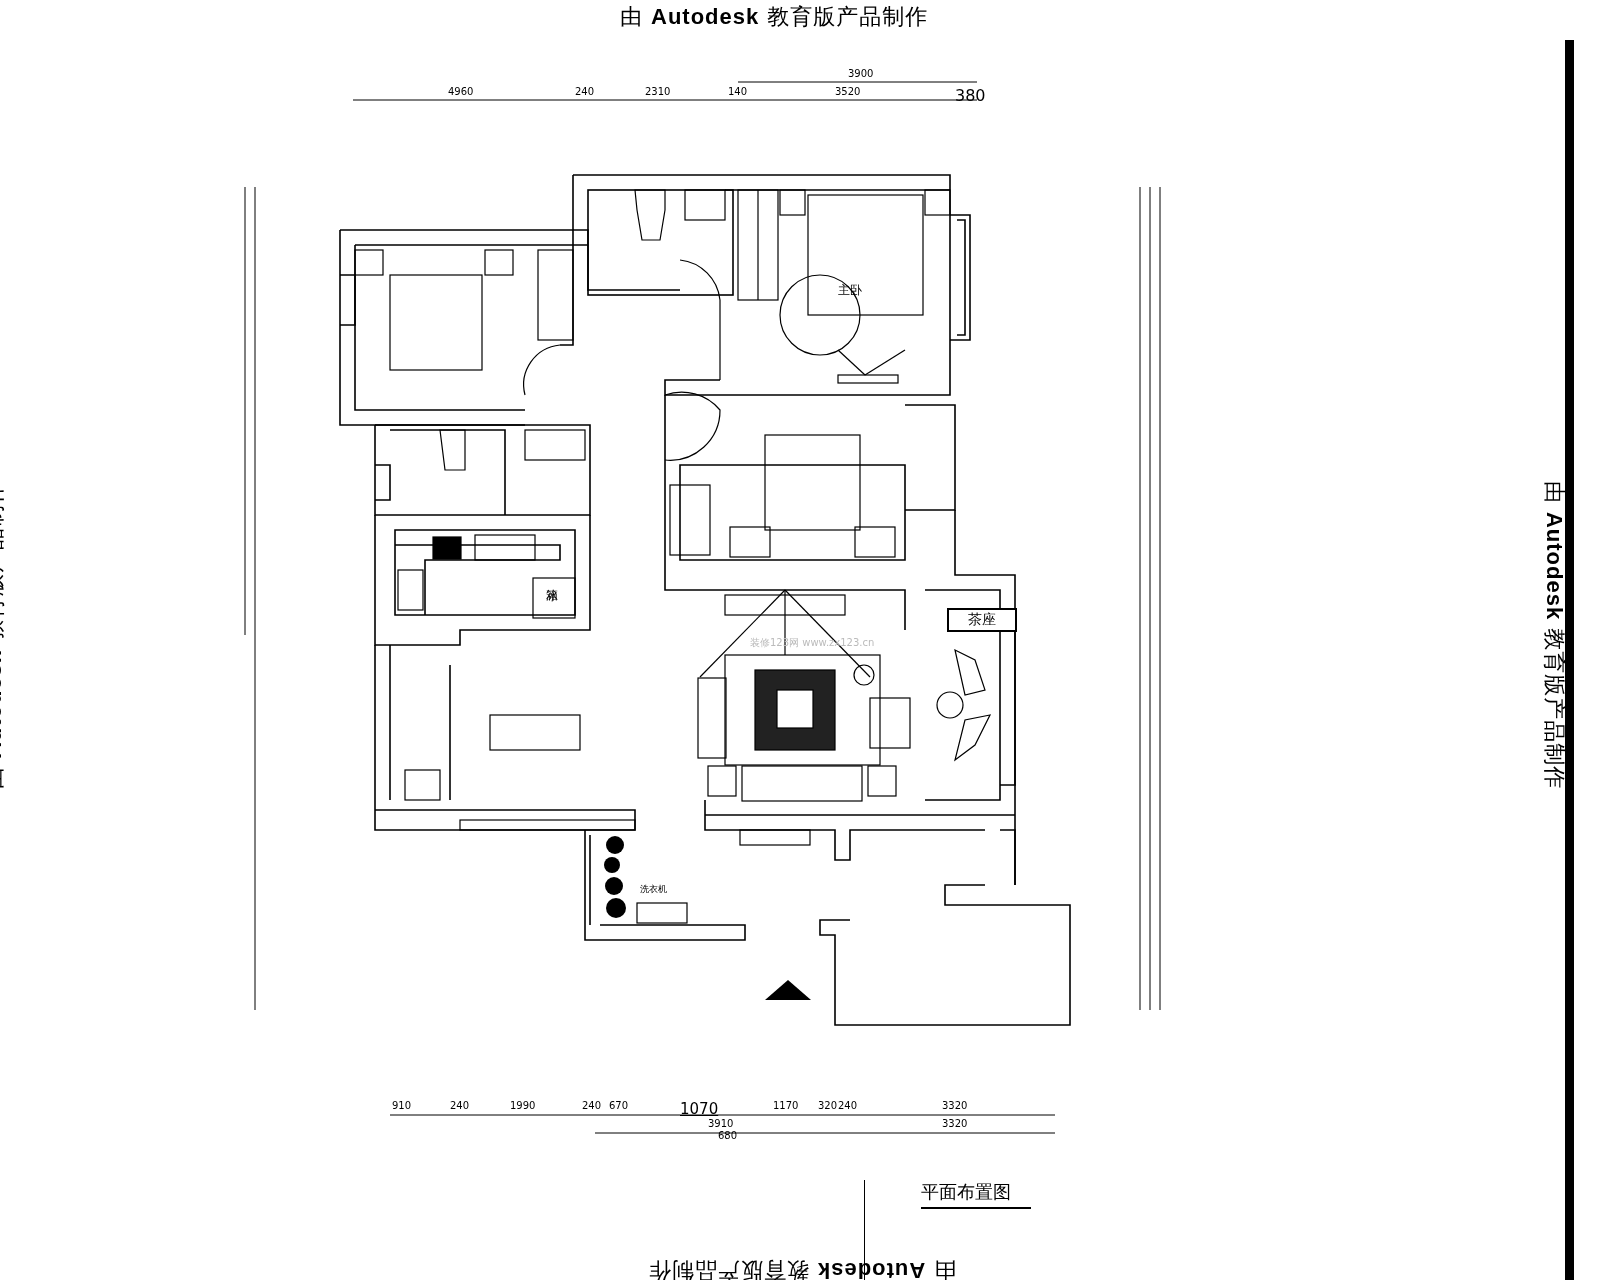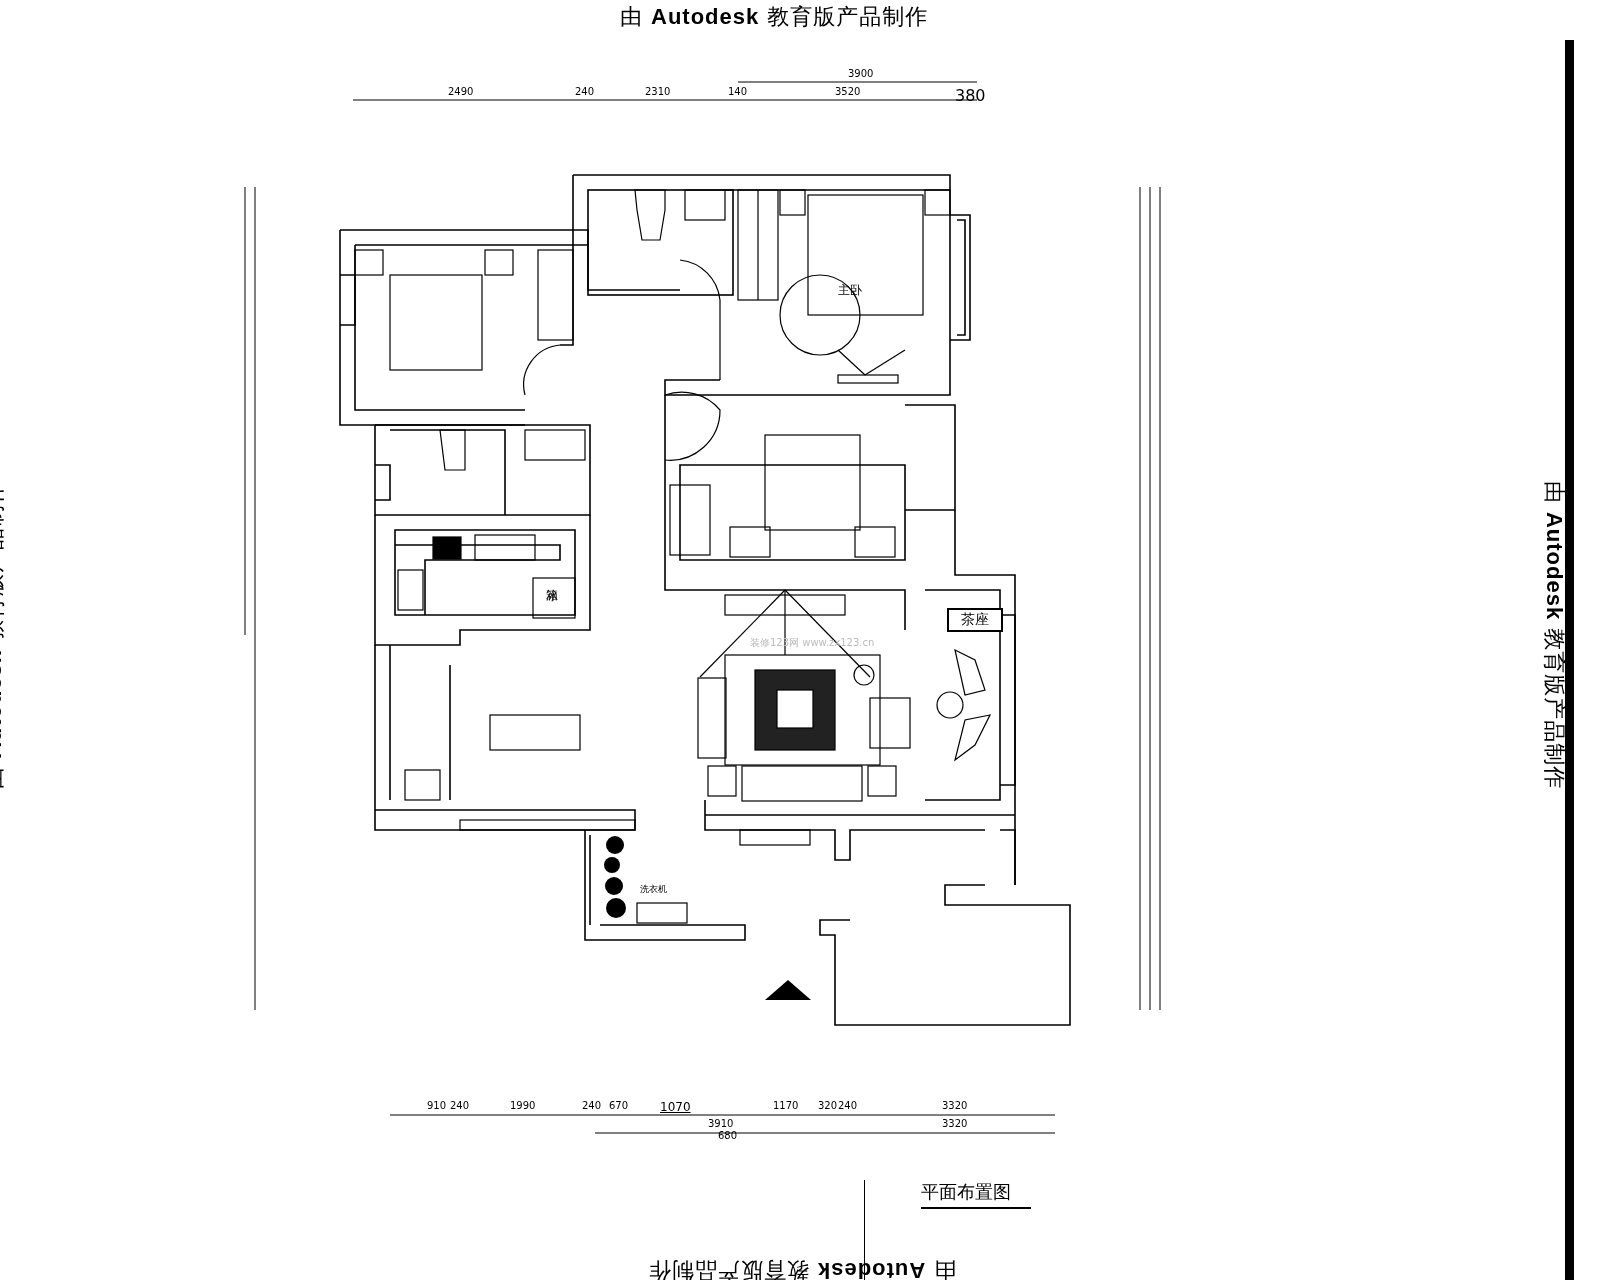--- a/index.html
+++ b/index.html
@@ -171,46 +171,46 @@
     <line x1="1150" y1="187" x2="1150" y2="1010"></line>
     <line x1="1160" y1="187" x2="1160" y2="1010"></line>
     <line x1="245" y1="187" x2="245" y2="635"></line>
     <line x1="255" y1="187" x2="255" y2="1010"></line>
     <line x1="390" y1="1115" x2="1055" y2="1115"></line>
     <line x1="595" y1="1133" x2="1055" y2="1133"></line>
   </g>
 </svg>
 
 <div class="dim-labels">
-  <span class="label" style="left:448px;top:86px;font-size:10px;">2490</span>
+  <span class="label" style="left:448px;top:86px;font-size:10px;">4960</span>
   <span class="label" style="left:575px;top:86px;font-size:10px;">240</span>
   <span class="label" style="left:645px;top:86px;font-size:10px;">2310</span>
   <span class="label" style="left:728px;top:86px;font-size:10px;">140</span>
   <span class="label" style="left:835px;top:86px;font-size:10px;text-align:center;">3520</span>
   <span class="label" style="left:955px;top:86px;font-size:16px;">380</span>
   <span class="label" style="left:848px;top:68px;font-size:10px;">3900</span>
 </div>
 
 <div>
-  <span class="label" style="left:427px;top:1100px;font-size:10px;">910</span>
+  <span class="label" style="left:392px;top:1100px;font-size:10px;">910</span>
   <span class="label" style="left:450px;top:1100px;font-size:10px;">240</span>
   <span class="label" style="left:510px;top:1100px;font-size:10px;">1990</span>
   <span class="label" style="left:582px;top:1100px;font-size:10px;">240</span>
   <span class="label" style="left:609px;top:1100px;font-size:10px;">670</span>
-  <span class="label" style="left:660px;top:1100px;font-size:12px;text-decoration:underline;">1070</span>
+  <span class="label" style="left:680px;top:1100px;font-size:15px;text-decoration:underline;">1070</span>
   <span class="label" style="left:718px;top:1100px;font-size:10px;margin-top:30px;">680</span>
   <span class="label" style="left:773px;top:1100px;font-size:10px;">1170</span>
   <span class="label" style="left:818px;top:1100px;font-size:10px;">320</span>
   <span class="label" style="left:838px;top:1100px;font-size:10px;">240</span>
   <span class="label" style="left:942px;top:1100px;font-size:10px;">3320</span>
   <span class="label" style="left:708px;top:1118px;font-size:10px;">3910</span>
   <span class="label" style="left:942px;top:1118px;font-size:10px;">3320</span>
 </div>
 
 <span class="label" style="left:838px;top:282px;font-size:12px;">主卧</span>
-<span class="label" style="left:947px;top:608px;border:2px solid #000;padding:1px 12px;background:#fff;">茶座</span>
+<span class="label" style="left:947px;top:608px;border:2px solid #000;padding:1px 19px;background:#fff;">茶座</span>
 <span class="label" style="left:543px;top:580px;font-size:12px;writing-mode:vertical-rl;">冰箱</span>
 <span class="label" style="left:640px;top:883px;font-size:9px;">洗衣机</span>
 <span class="label" style="left:750px;top:636px;font-size:10px;color:#bbb;text-align:center;">装修123网 www.zx123.cn</span>
 
 <div class="title">平面布置图</div>
 <div class="title-line"></div>
 <div style="position:absolute;left:864px;top:1180px;height:100px;border-left:1px solid #000;"></div>
 
 </body></html>

